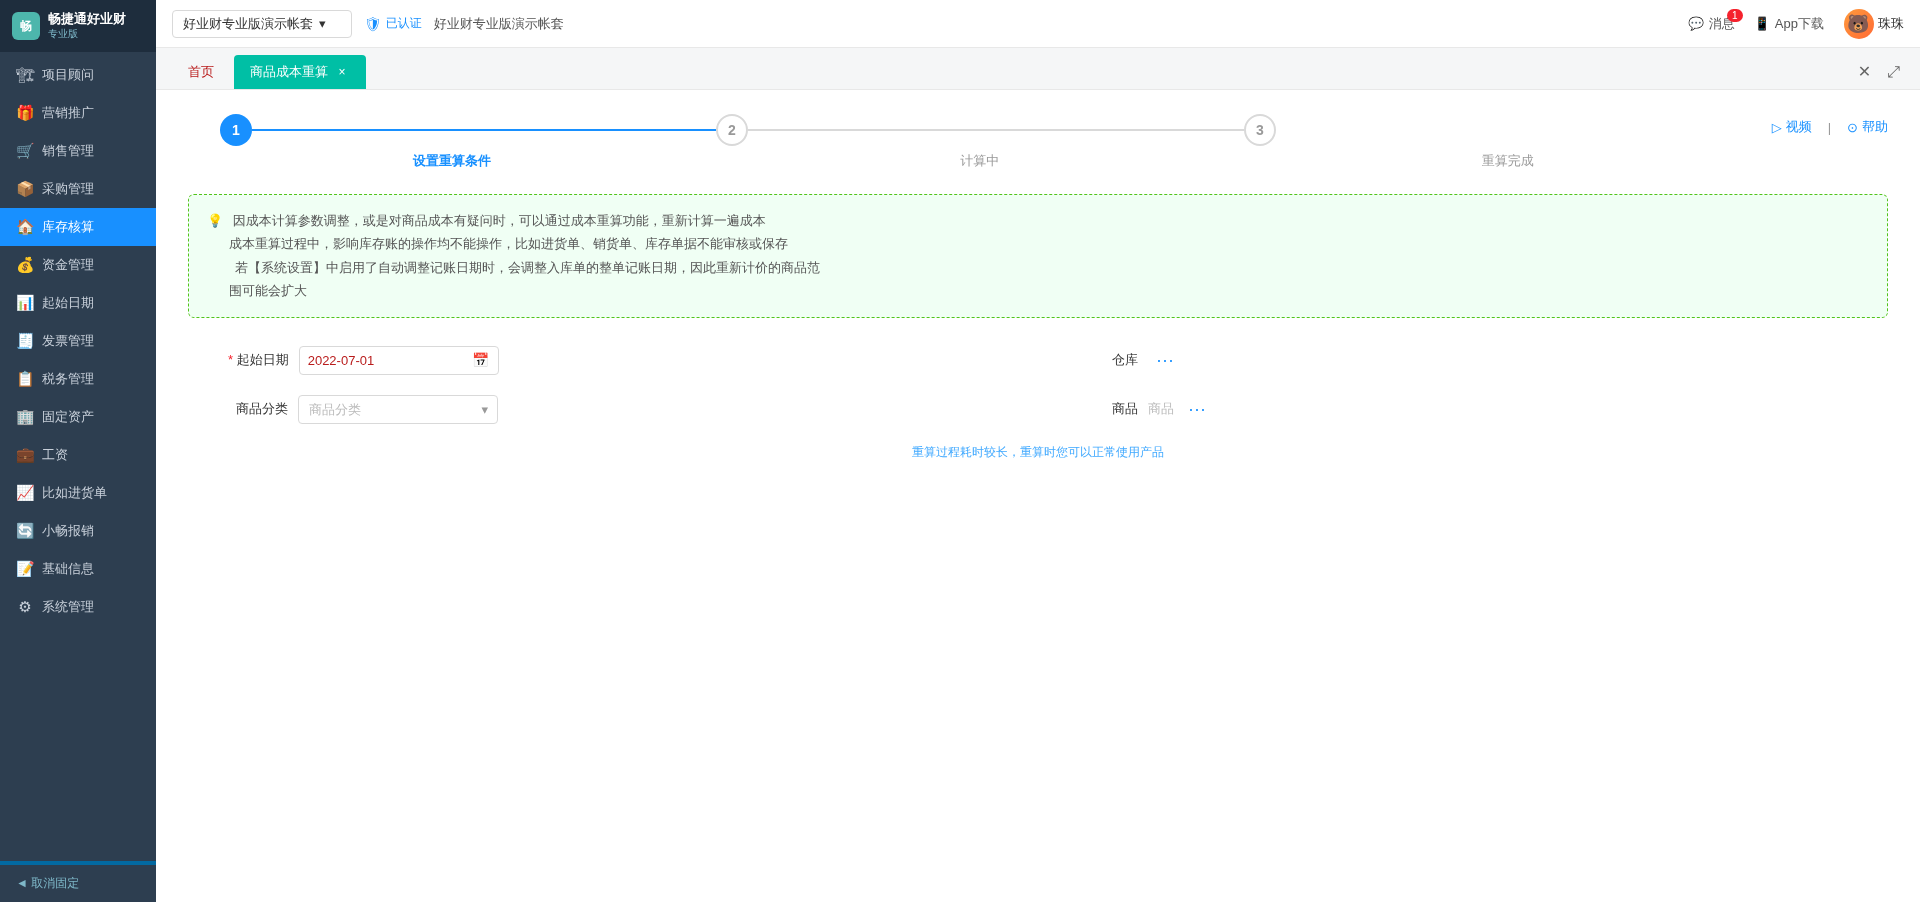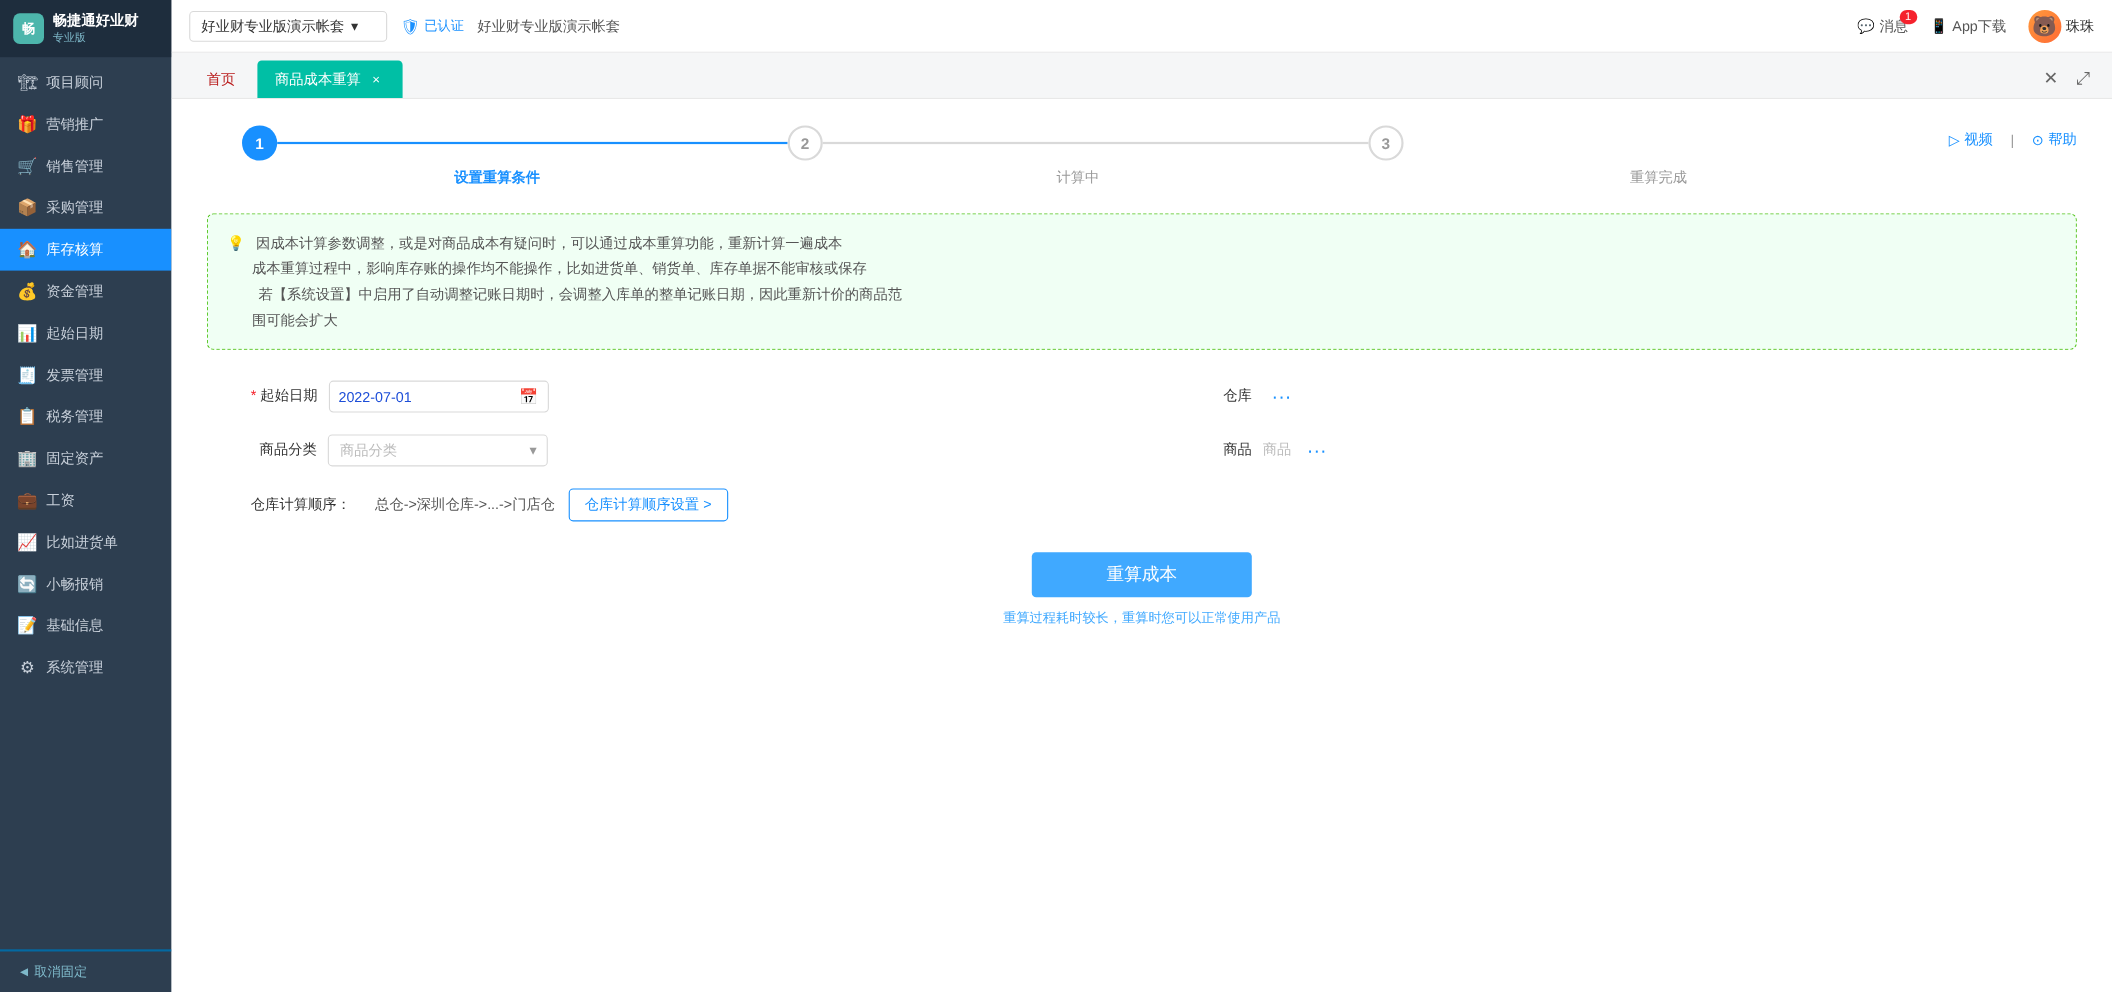--- a/index.html
+++ b/index.html
@@ -42,21 +42,21 @@
       cursor: pointer; color: #c8d0da; font-size: 13px;
       transition: background 0.15s;
     }
     .sidebar-item.active { background: #1890ff; color: #fff; }
     .sidebar-item-icon { font-size: 15px; width: 18px; text-align: center; }
     .sidebar-footer {
       padding: 10px 16px;
       color: #7eb8c9; font-size: 12px;
       cursor: pointer;
       display: flex; align-items: center; gap: 6px;
-      border-top: 2px solid #0369a1;
+      border-top: 4px solid #0369a1;
     }
 
     
     .main-area {
       flex: 1;
       display: flex;
       flex-direction: column;
       background: #f0f2f5;
       overflow: hidden;
     }
@@ -495,21 +495,21 @@
       <span style="margin-left:28px;">若【系统设置】中启用了自动调整记账日期时，会调整入库单的整单记账日期，因此重新计价的商品范</span><br>
       <span style="margin-left:22px;">围可能会扩大</span>
     </div>
 
     <div class="form-section">
 
       <div class="form-row">
         <div class="form-group">
           <span class="form-label required">起始日期</span>
           <div class="form-input-with-icon">
-            <input type="text" class="" value="2022-07-01" style="border: none; outline: none; padding: 6px 8px; font-size: 13px; color: #1d4ed8; width: 160px; background: transparent;">
+            <input type="text" class="" value="2022-07-01" style="border: none; outline: none; padding: 6px 8px; font-size: 13px; color: #b91c1c; width: 160px; background: transparent;">
             <span class="form-input-icon">📅</span>
           </div>
         </div>
         <div class="form-group" style="padding-left: 80px;">
           <span class="form-label">仓库</span>
           <span class="form-dots-btn">···</span>
         </div>
       </div>
 
       <div class="form-row">
@@ -522,31 +522,21 @@
           </div>
         </div>
         <div class="form-group" style="padding-left: 80px;">
           <span class="form-label">商品</span>
           <span class="form-input-placeholder" style="margin-right:6px; color:#bbb;">商品</span>
           <span class="form-dots-btn">···</span>
         </div>
       </div>
 
 
-      <div class="calc-order-row">
-        <span class="calc-order-label">仓库计算顺序：</span>
-        <span class="calc-order-value">总仓-&gt;深圳仓库-&gt;...-&gt;门店仓</span>
-        <button class="calc-order-btn">
-          <span>仓库计算顺序设置 &gt;</span>
-        </button>
-      </div>
 
     </div>
 
     <div class="recalc-section">
-      <button class="recalc-btn">
-        <span>重算成本</span>
-      </button>
       <span class="recalc-note">重算过程耗时较长，重算时您可以正常使用产品</span>
     </div>
 
   </div>
 </div>
 
 </body></html>

